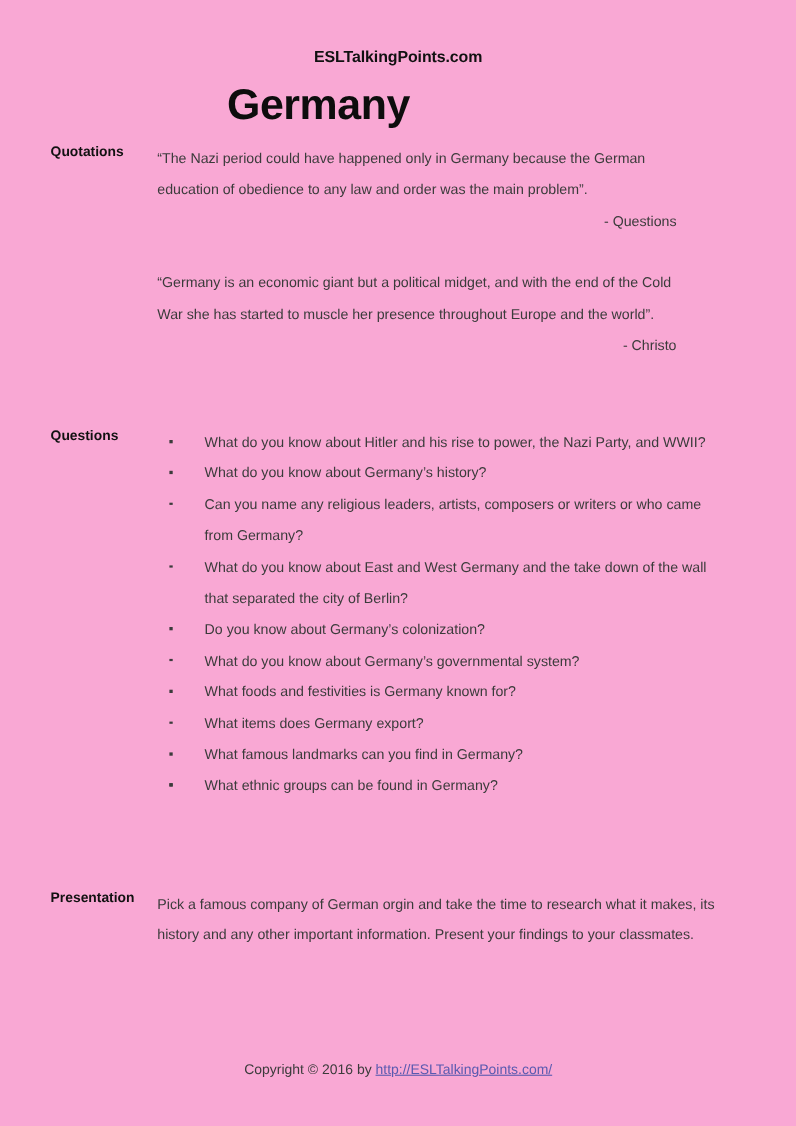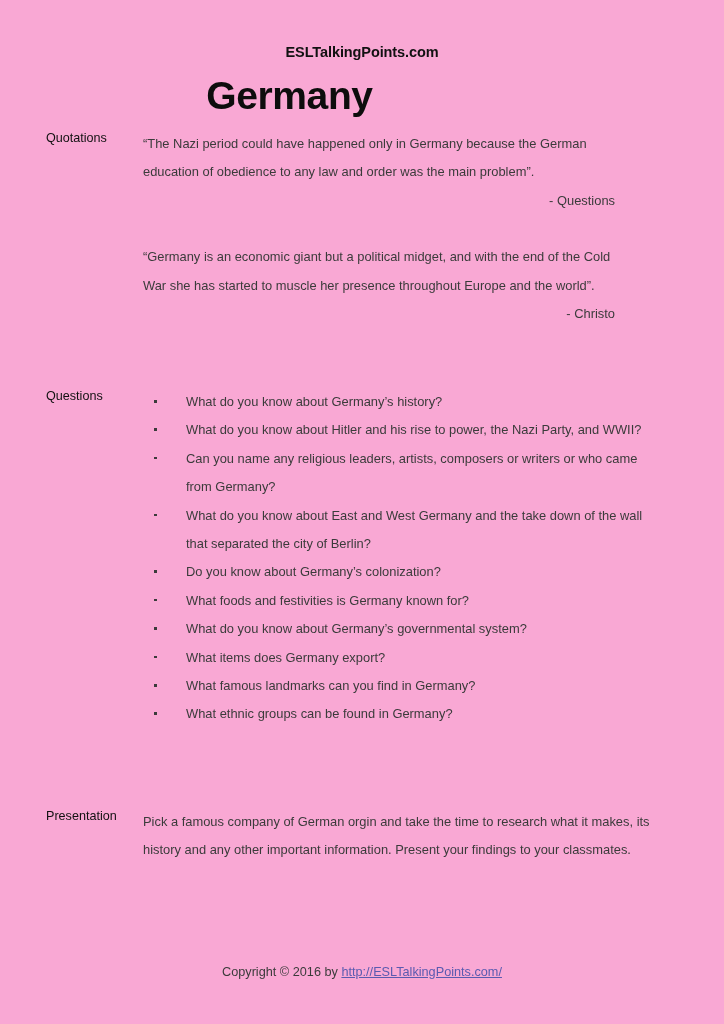--- a/index.html
+++ b/index.html
@@ -51,21 +51,21 @@
     position: absolute;
     left: 46px;
     width: 632px;
   }
   .section-label {
     position: absolute;
     left: 0;
     top: 0;
     width: 90px;
     font-size: 12.6px;
-    font-weight: normal;
+    font-weight: bold;
     color: #111111;
     line-height: 16px;
     white-space: nowrap;
   }
   .section-label.wide {
     width: 100px;
   }
   .section-body {
     margin-left: 97px;
     font-size: 12.9px;
@@ -146,27 +146,27 @@
         <div class="quote-text">“Germany is an economic giant but a political midget, and with the end of the Cold War she has started to muscle her presence throughout Europe and the world”.</div>
         <div class="quote-attrib">-  Christo</div>
       </div>
     </div>
   </div>
 
   <div class="section" id="questions">
     <div class="section-label">Questions</div>
     <div class="section-body">
       <ul class="q-list">
+        <li class="q-item"><span class="q-bullet"></span><span>What do you know about Hitler and his rise to power, the Nazi Party, and WWII?</span></li>
         <li class="q-item"><span class="q-bullet"></span><span>What do you know about Germany’s history?</span></li>
-        <li class="q-item"><span class="q-bullet"></span><span>What do you know about Hitler and his rise to power, the Nazi Party, and WWII?</span></li>
         <li class="q-item"><span class="q-bullet"></span><span>Can you name any religious leaders, artists, composers or writers or who came from Germany?</span></li>
         <li class="q-item"><span class="q-bullet"></span><span>What do you know about East and West Germany and the take down of the wall that separated the city of Berlin?</span></li>
         <li class="q-item"><span class="q-bullet"></span><span>Do you know about Germany’s colonization?</span></li>
+        <li class="q-item"><span class="q-bullet"></span><span>What do you know about Germany’s governmental system?</span></li>
         <li class="q-item"><span class="q-bullet"></span><span>What foods and festivities is Germany known for?</span></li>
-        <li class="q-item"><span class="q-bullet"></span><span>What do you know about Germany’s governmental system?</span></li>
         <li class="q-item"><span class="q-bullet"></span><span>What items does Germany export?</span></li>
         <li class="q-item"><span class="q-bullet"></span><span>What famous landmarks can you find in Germany?</span></li>
         <li class="q-item"><span class="q-bullet"></span></li>
         <li class="q-item"><span class="q-bullet"></span><span>What ethnic groups can be found in Germany?</span></li>
       </ul>
     </div>
   </div>
 
   <div class="section" id="presentation">
     <div class="section-label wide">Presentation</div>

